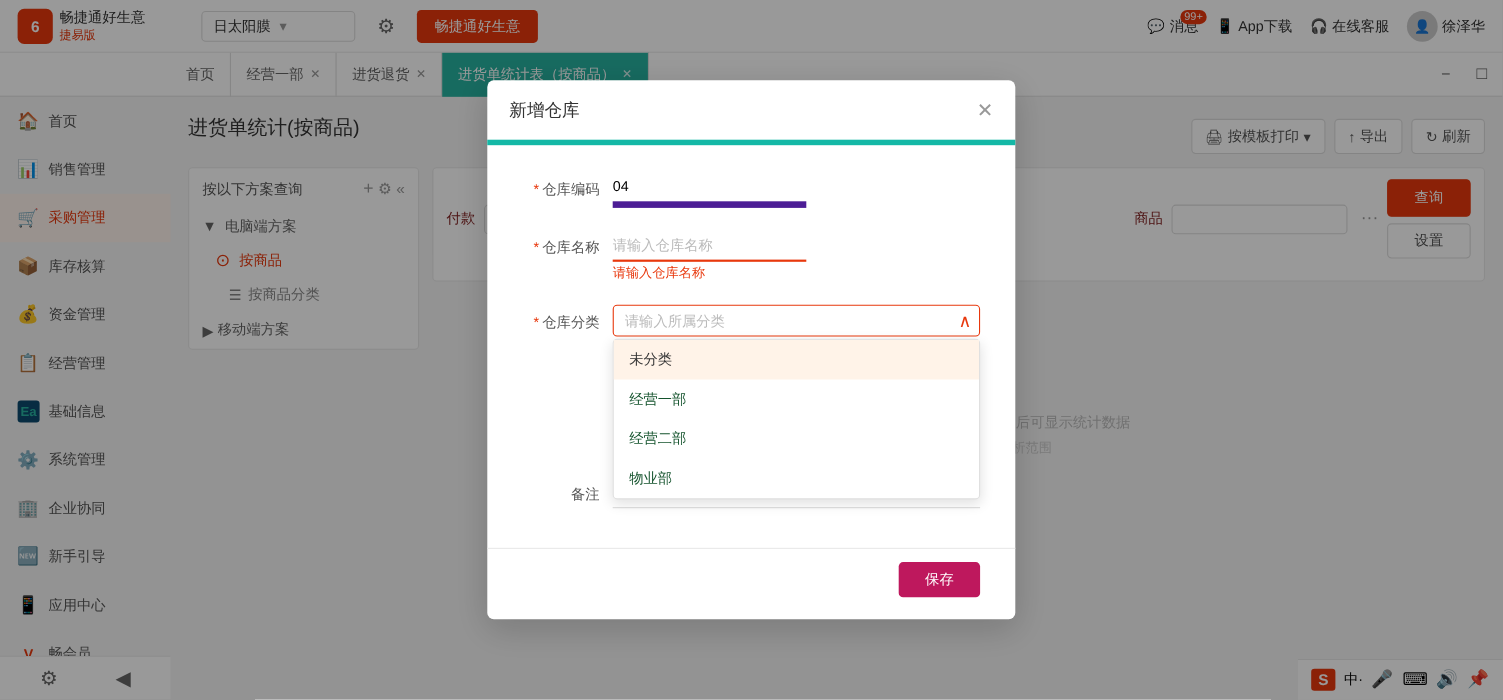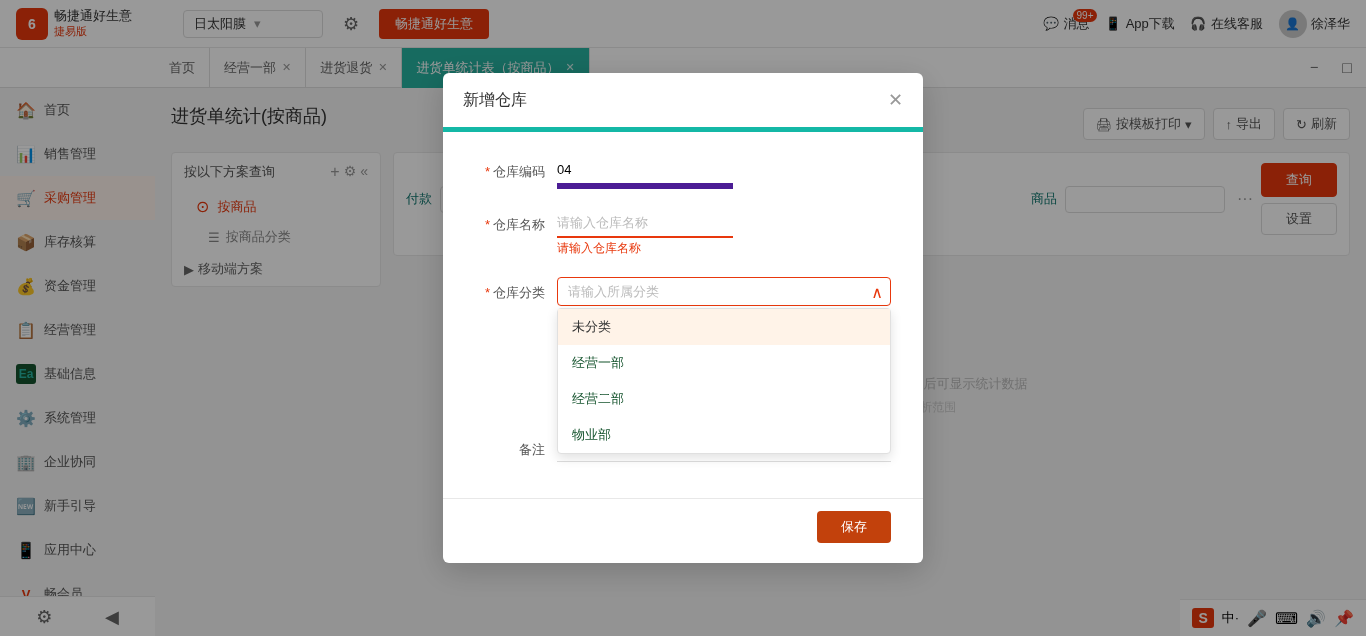--- a/index.html
+++ b/index.html
@@ -144,21 +144,21 @@
       background: #fff; cursor: pointer; color: #555;
     }
     .toolbar-btn.query-btn {
       background: #e8380d; color: #fff; border-color: #e8380d;
       padding: 7px 24px;
       text-align: right;
     }
     .filter-row {
       display: flex; align-items: center; gap: 8px; margin-bottom: 10px;
     }
-    .filter-label { font-size: 13px; color: #0f766e; }
+    .filter-label { font-size: 13px; color: #7f1d1d; }
     .filter-input {
       border: 1px solid #ddd; border-radius: 4px;
       padding: 5px 10px; font-size: 13px; width: 160px;
     }
     .filter-select {
       border: 1px solid #ddd; border-radius: 4px;
       padding: 5px 10px; font-size: 13px; width: 140px;
     }
 
     
@@ -254,21 +254,21 @@
     }
 
     .modal-footer {
       display: flex; justify-content: flex-end; gap: 10px;
       padding: 12px 32px 20px;
       border-top: 1px solid #e8e8e8;
     }
     .btn-save {
       padding: 7px 24px; font-size: 13px;
       border: none; border-radius: 4px;
-      background: #c2410c; color: #fff; cursor: pointer;
+      background: #be185d; color: #fff; cursor: pointer;
     }
 
     
     .bottom-s-bar {
       position: fixed; bottom: 0; right: 0;
       display: flex; align-items: center; gap: 8px;
       padding: 8px 12px;
       background: #fff;
       border-top: 1px solid #e8e8e8;
       z-index: 50;
@@ -382,21 +382,21 @@
       </div>
       <div class="sidebar-item">
         <span class="icon">💰</span>
         <span>资金管理</span>
       </div>
       <div class="sidebar-item">
         <span class="icon">📋</span>
         <span>经营管理</span>
       </div>
       <div class="sidebar-item">
-        <span class="icon" style="font-size:12px;font-weight:bold;color:#27b2a0;background:#14532d;border-radius:3px;padding:2px 4px;">Ea</span>
+        <span class="icon" style="font-size:12px;font-weight:bold;color:#27b2a0;background:#0c4a6e;border-radius:3px;padding:2px 4px;">Ea</span>
         <span>基础信息</span>
       </div>
       <div class="sidebar-item">
         <span class="icon">⚙️</span>
         <span>系统管理</span>
       </div>
       <div class="sidebar-item">
         <span class="icon">🏢</span>
         <span>企业协同</span>
       </div>
@@ -442,20 +442,24 @@
     <div style="display:flex;gap:12px;align-items:flex-start;">
 
       <div style="background:#fff;border:1px solid #e8e8e8;border-radius:4px;width:210px;flex-shrink:0;">
         <div style="padding:10px 12px;display:flex;align-items:center;justify-content:space-between;">
           <span style="font-size:13px;color:#555;">按以下方案查询</span>
           <div style="display:flex;gap:4px;">
             <span style="cursor:pointer;color:#999;font-size:16px;">+</span>
             <span style="cursor:pointer;color:#999;font-size:14px;">⚙</span>
             <span style="cursor:pointer;color:#999;font-size:14px;">«</span>
           </div>
+        </div>
+        <div style="padding:6px 12px;font-size:13px;color:#666;font-weight:500;">
+          <span style="margin-right:4px;">▼</span>
+          <span>电脑端方案</span>
         </div>
         <div style="padding:6px 24px;display:flex;align-items:center;gap:8px;cursor:pointer;">
           <span style="color:#e8380d;font-size:16px;">⊙</span>
           <span style="color:#e8380d;font-size:13px;">按商品</span>
         </div>
         <div style="padding:6px 36px;font-size:13px;color:#888;cursor:pointer;display:flex;align-items:center;gap:6px;">
           <span>☰</span>
           <span>按商品分类</span>
         </div>
         <div style="padding:8px 12px;font-size:13px;color:#666;display:flex;align-items:center;gap:4px;cursor:pointer;">

